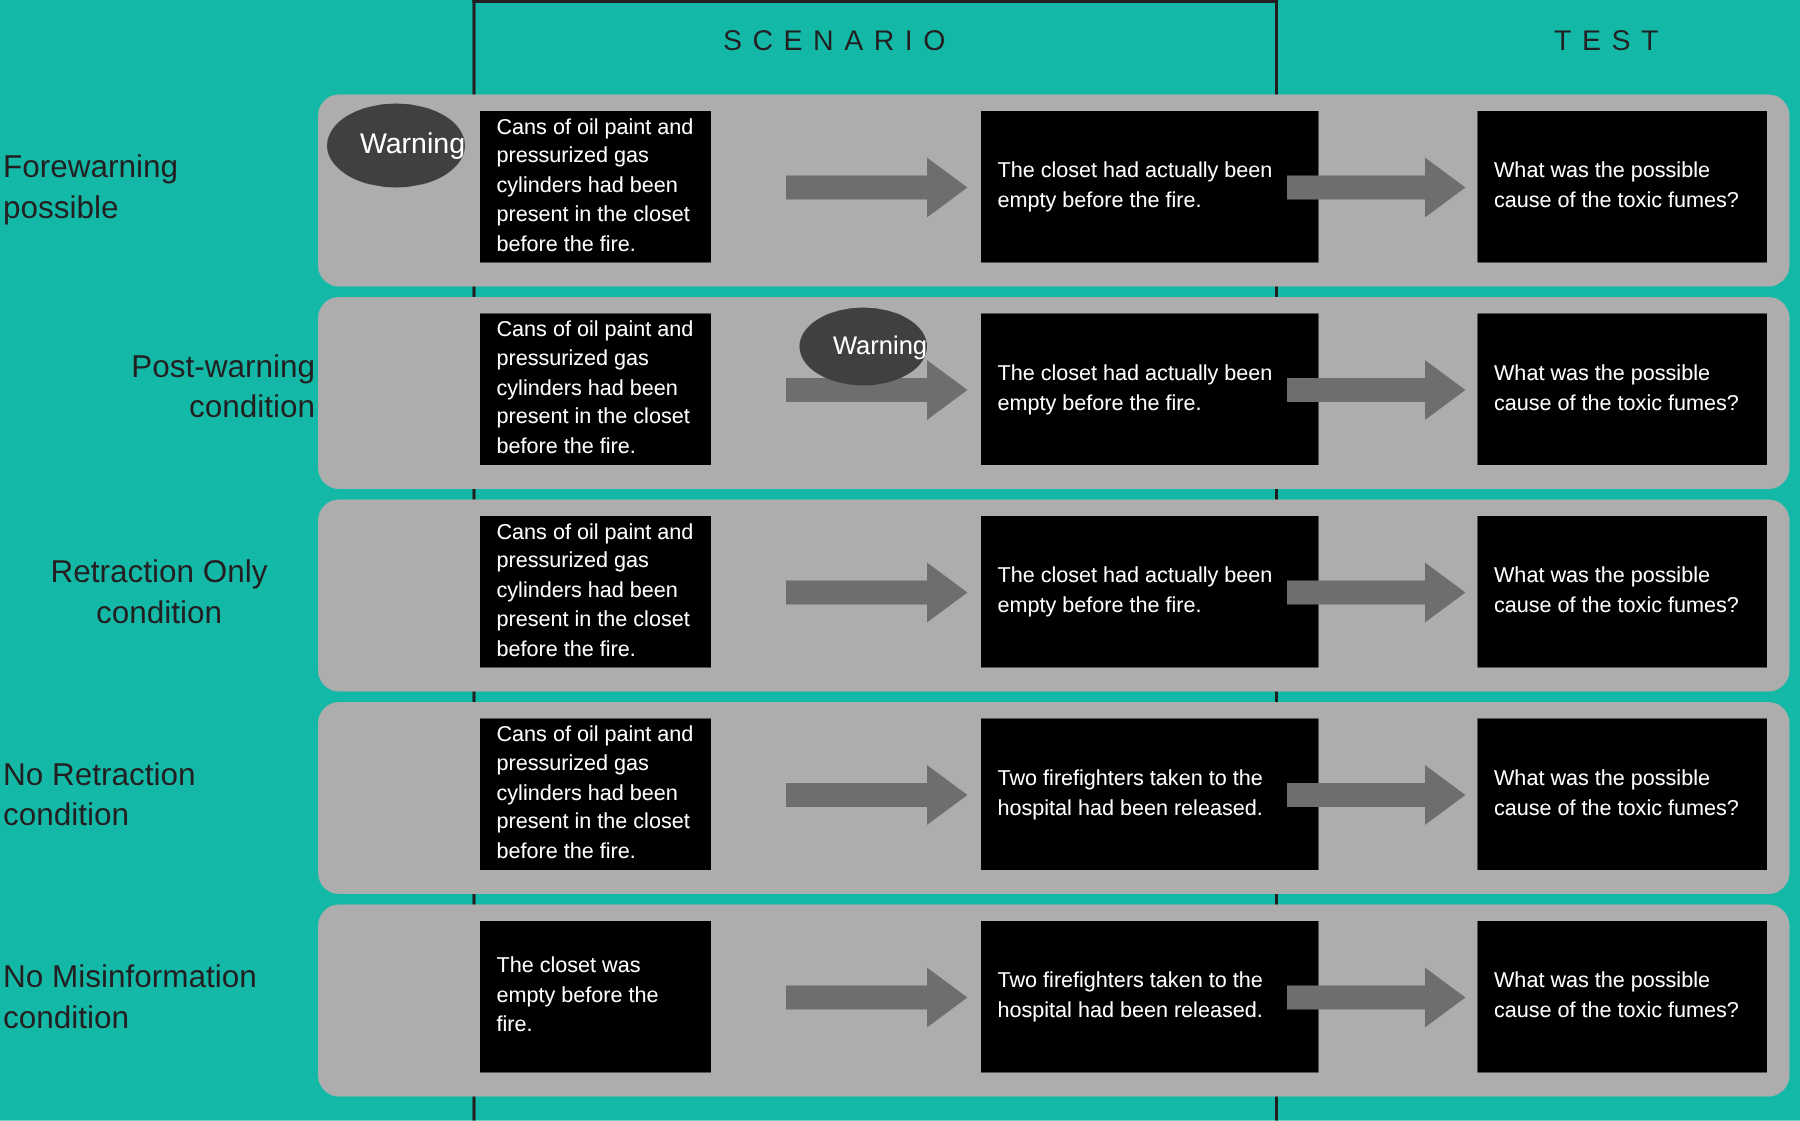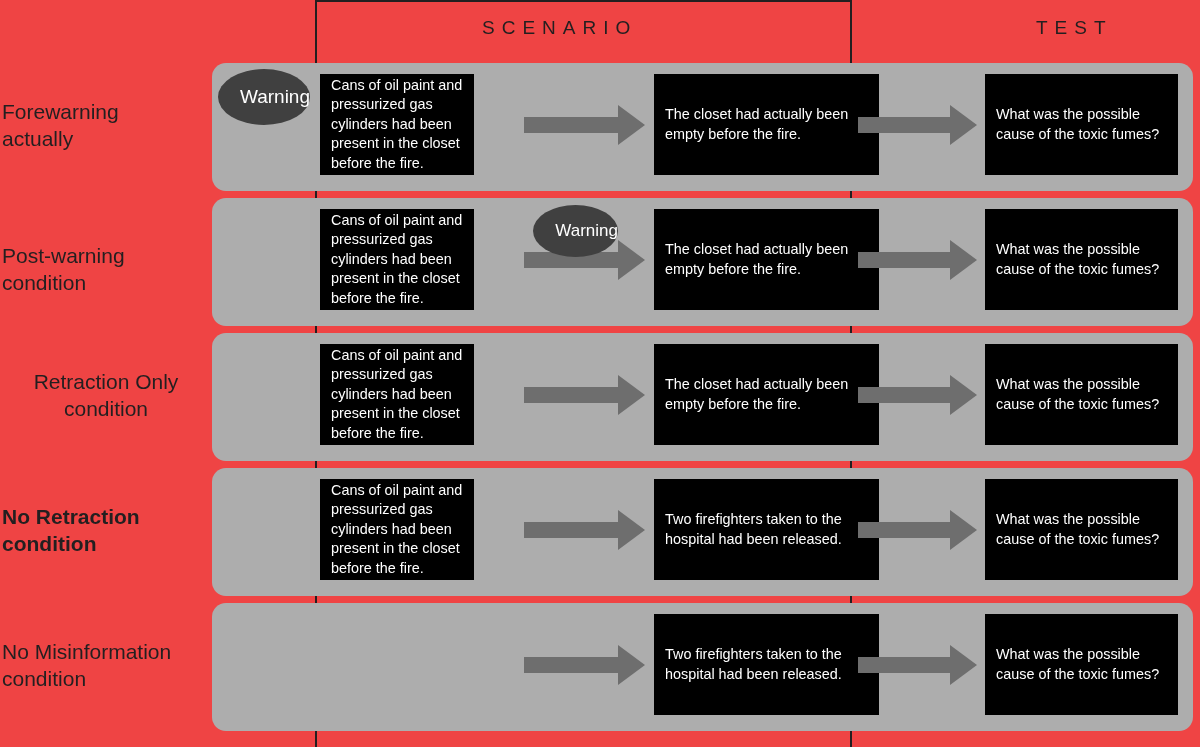--- a/index.html
+++ b/index.html
@@ -1,17 +1,17 @@
 <!DOCTYPE html>
 <html><head>
 <meta charset="utf-8">
 <style>
   html,body{margin:0;padding:0;background:#fff;}
   body{width:1200px;height:747px;font-family:"Liberation Sans",sans-serif;overflow:hidden;}
-  #stage{position:relative;width:1200px;height:747px;background:#ef4444;}
+  #stage{position:relative;width:1200px;height:747px;background:#14b8a6;}
 
   
   .vline{position:absolute;top:0;width:2px;height:747px;background:#231f20;}
   .hline-top{position:absolute;height:2px;background:#231f20;}
 
   
   .colhead{position:absolute;font-size:19px;letter-spacing:7px;color:#231f20;
            font-family:"Liberation Sans",sans-serif;white-space:nowrap;}
 
   
@@ -59,21 +59,21 @@
 
   <div class="hline-top" style="left:315px;top:0px;width:537px;"></div>
   <div class="vline" style="left:315px;"></div>
   <div class="vline" style="left:850px;"></div>
 
   <div class="colhead" style="left:482px;top:17px;">SCENARIO</div>
   <div class="colhead" style="left:1036px;top:17px;">TEST</div>
 
   <div class="rowband" style="top:63px;"></div>
   <div class="rowlabel" style="top:98px;">Forewarning
-actually</div>
+possible</div>
   <div class="warn warn-fore">
       <span>Warning</span>
     </div>
   <div class="tbox box1" style="top:74px;">
       <span>Cans of oil paint and pressurized gas cylinders had been present in the closet before the fire.</span>
     </div>
   <div class="arrow arrow1" style="top:105px;">
       <div class="shaft"></div>
       <div class="head"></div>
     </div>
@@ -82,21 +82,21 @@
     </div>
   <div class="arrow arrow2" style="top:105px;">
       <div class="shaft"></div>
       <div class="head"></div>
     </div>
   <div class="tbox box3" style="top:74px;">
       <span>What was the possible cause of the toxic fumes?</span>
     </div>
 
   <div class="rowband" style="top:198px;"></div>
-  <div class="rowlabel" style="top:242px;">Post-warning
+  <div class="rowlabel" style="top:231px;text-align:right;">Post-warning
 condition</div>
   <div class="tbox box1" style="top:209px;">
       <span>Cans of oil paint and pressurized gas cylinders had been present in the closet before the fire.</span>
     </div>
   <div class="arrow arrow1" style="top:240px;">
       <div class="shaft"></div>
       <div class="head"></div>
     </div>
   <div class="warn warn-post">
       <span>Warning</span>
@@ -127,21 +127,21 @@
     </div>
   <div class="arrow arrow2" style="top:375px;">
       <div class="shaft"></div>
       <div class="head"></div>
     </div>
   <div class="tbox box3" style="top:344px;">
       <span>What was the possible cause of the toxic fumes?</span>
     </div>
 
   <div class="rowband" style="top:468px;"></div>
-  <div class="rowlabel" style="top:503px;font-weight:bold;">No Retraction
+  <div class="rowlabel" style="top:503px;">No Retraction
 condition</div>
   <div class="tbox box1" style="top:479px;">
       <span>Cans of oil paint and pressurized gas cylinders had been present in the closet before the fire.</span>
     </div>
   <div class="arrow arrow1" style="top:510px;">
       <div class="shaft"></div>
       <div class="head"></div>
     </div>
   <div class="tbox box2" style="top:479px;">
       <span>Two firefighters taken to the hospital had been released.</span>
@@ -150,20 +150,23 @@
       <div class="shaft"></div>
       <div class="head"></div>
     </div>
   <div class="tbox box3" style="top:479px;">
       <span>What was the possible cause of the toxic fumes?</span>
     </div>
 
   <div class="rowband" style="top:603px;"></div>
   <div class="rowlabel" style="top:638px;">No Misinformation
 condition</div>
+  <div class="tbox box1" style="top:614px;">
+      <span>The closet was empty before the fire.</span>
+    </div>
   <div class="arrow arrow1" style="top:645px;">
       <div class="shaft"></div>
       <div class="head"></div>
     </div>
   <div class="tbox box2" style="top:614px;">
       <span>Two firefighters taken to the hospital had been released.</span>
     </div>
   <div class="arrow arrow2" style="top:645px;">
       <div class="shaft"></div>
       <div class="head"></div>

